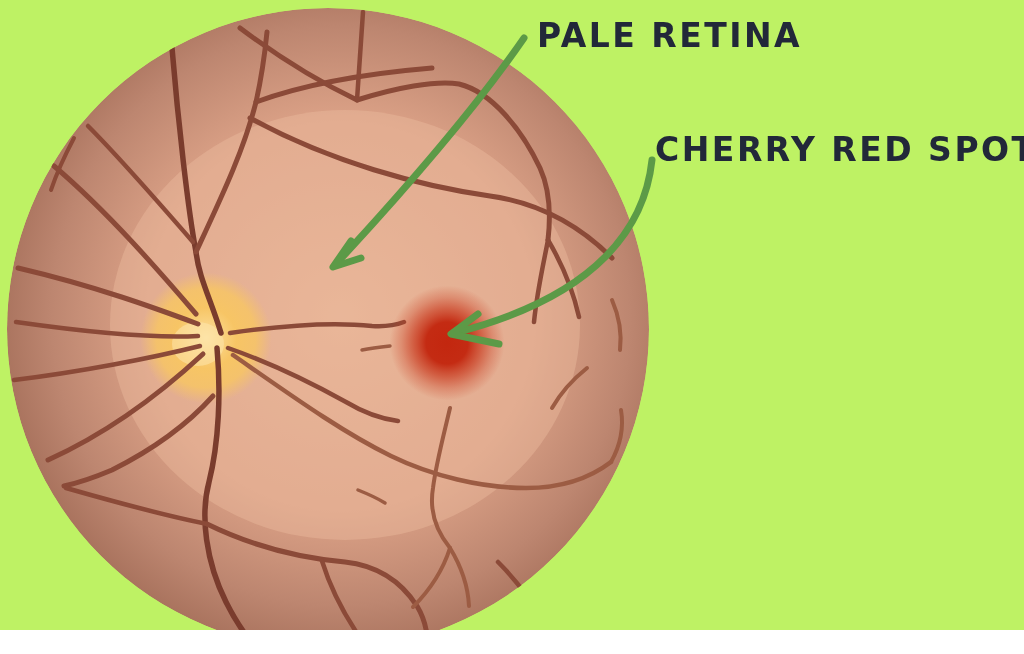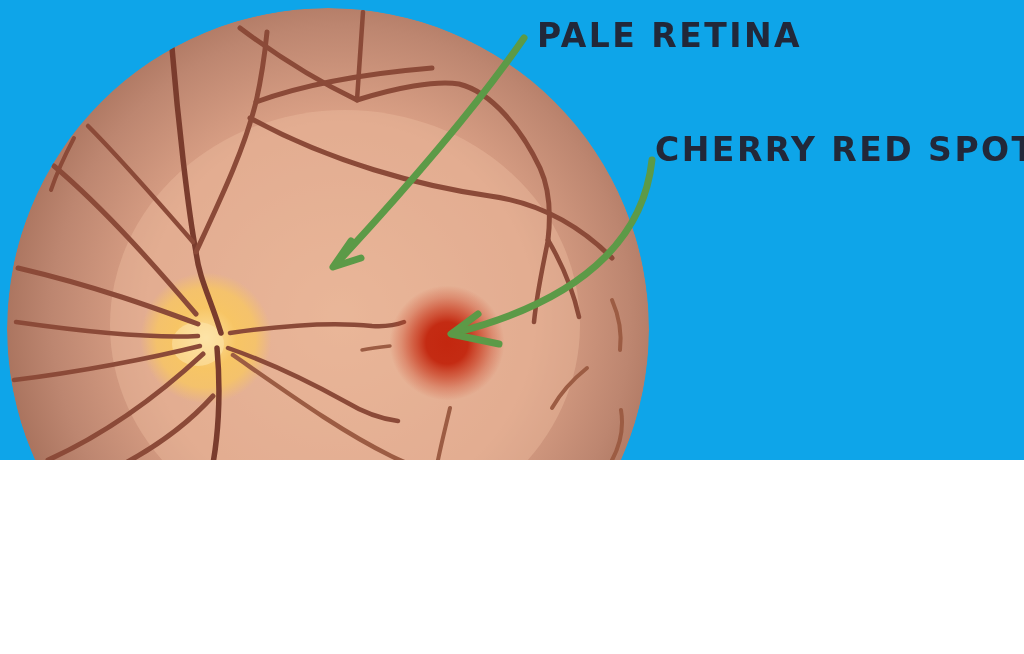--- a/index.html
+++ b/index.html
@@ -4,22 +4,22 @@
 <style>
   html, body {
     margin: 0;
     padding: 0;
     background: #ffffff;
     font-family: "DejaVu Sans", "Liberation Sans", sans-serif;
   }
   .stage {
     position: relative;
     width: 1024px;
-    height: 460px;
-    background: #0ea5e9;
+    height: 630px;
+    background: #bef264;
     overflow: hidden;
   }
   svg { display: block; }
   .label-text {
     font-family: "DejaVu Sans", "Liberation Sans", sans-serif;
     font-weight: 700;
     font-size: 33px;
     letter-spacing: 2.5px;
   }
 </style>

